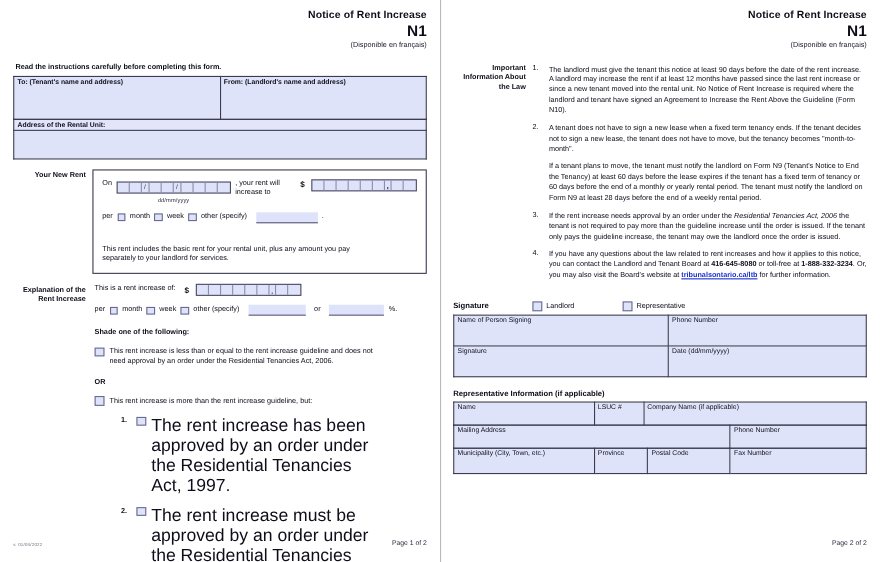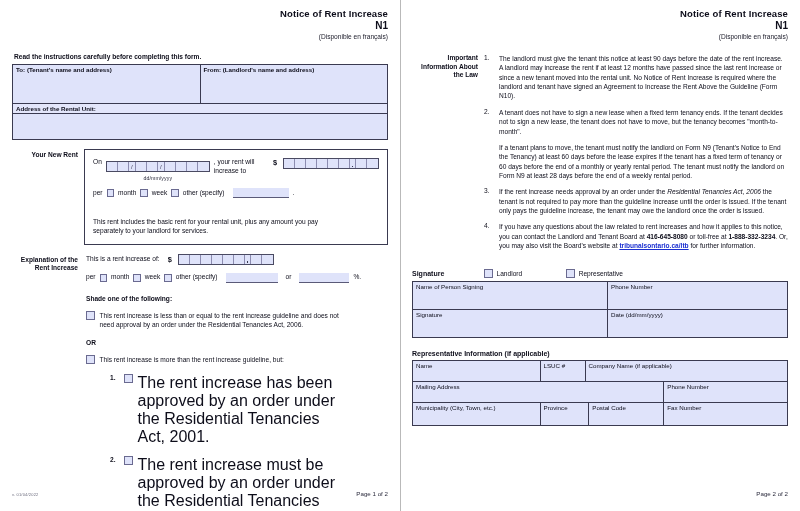--- a/index.html
+++ b/index.html
@@ -40,21 +40,21 @@
   .doc-head {
     text-align: right;
     line-height: 1.15;
   }
   .doc-title {
     font-size: 9.5px;
     font-weight: bold;
     letter-spacing: .1px;
   }
   .doc-code {
-    font-size: 10px;
+    font-size: 14px;
     font-weight: bold;
   }
   .doc-fr {
     font-size: 6.6px;
     margin-top: 2px;
     color: #1a1a28;
   }
 
   .read-note {
     font-size: 6.6px;
@@ -478,21 +478,21 @@
         <div class="or-label" style="padding-left:2px">OR</div>
 
         <div class="optrow" style="padding-left:2px">
           <span class="cb lg"></span>
           <div class="optxt" style="max-width:244px">This rent increase is more than the rent increase guideline, but:</div>
         </div>
 
         <div class="subopt">
           <div class="num">1.</div>
           <span class="cb lg"></span>
-          <div class="optxt" style="max-width:212px">The rent increase has been approved by an order under the Residential Tenancies Act, 2001.</div>
+          <div class="optxt" style="max-width:212px">The rent increase has been approved by an order under the Residential Tenancies Act, 1997.</div>
         </div>
 
         <div class="subopt">
           <div class="num">2.</div>
           <span class="cb lg"></span>
           <div class="optxt" style="max-width:212px">The rent increase must be approved by an order under the Residential Tenancies Act, 2006. I have applied to the Board for a Rent Increase Above the Guideline.</div>
         </div>
 
       </div>
     </div>

